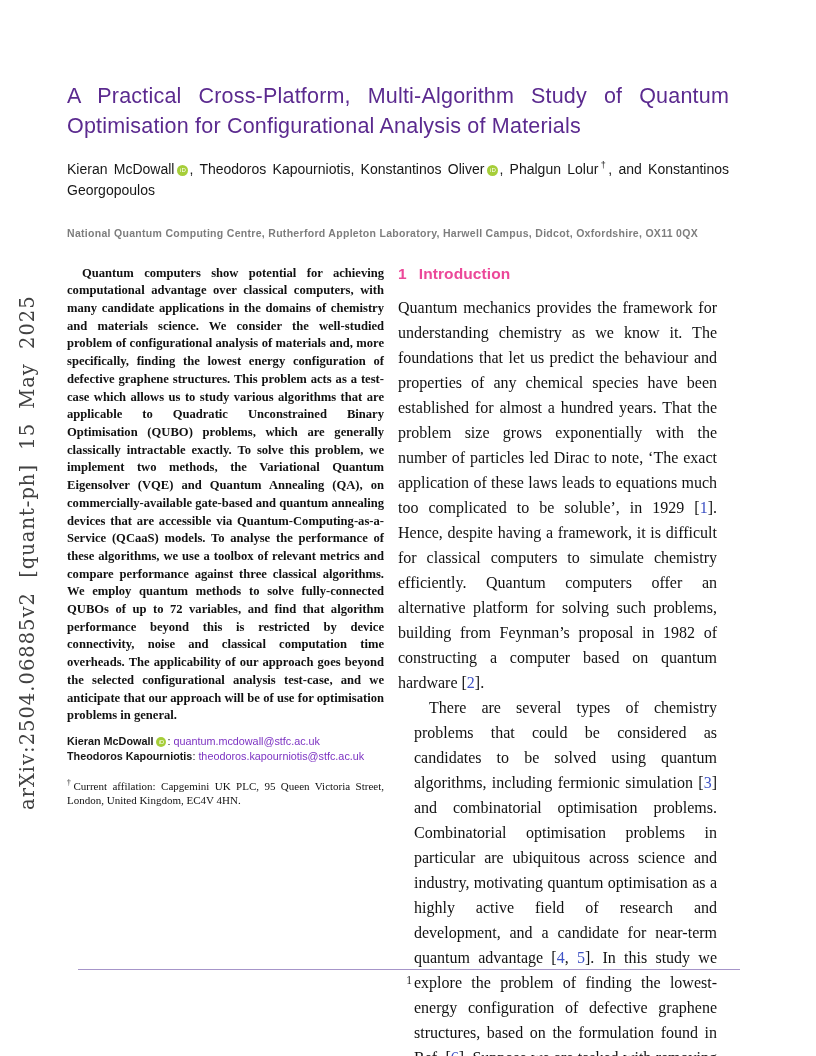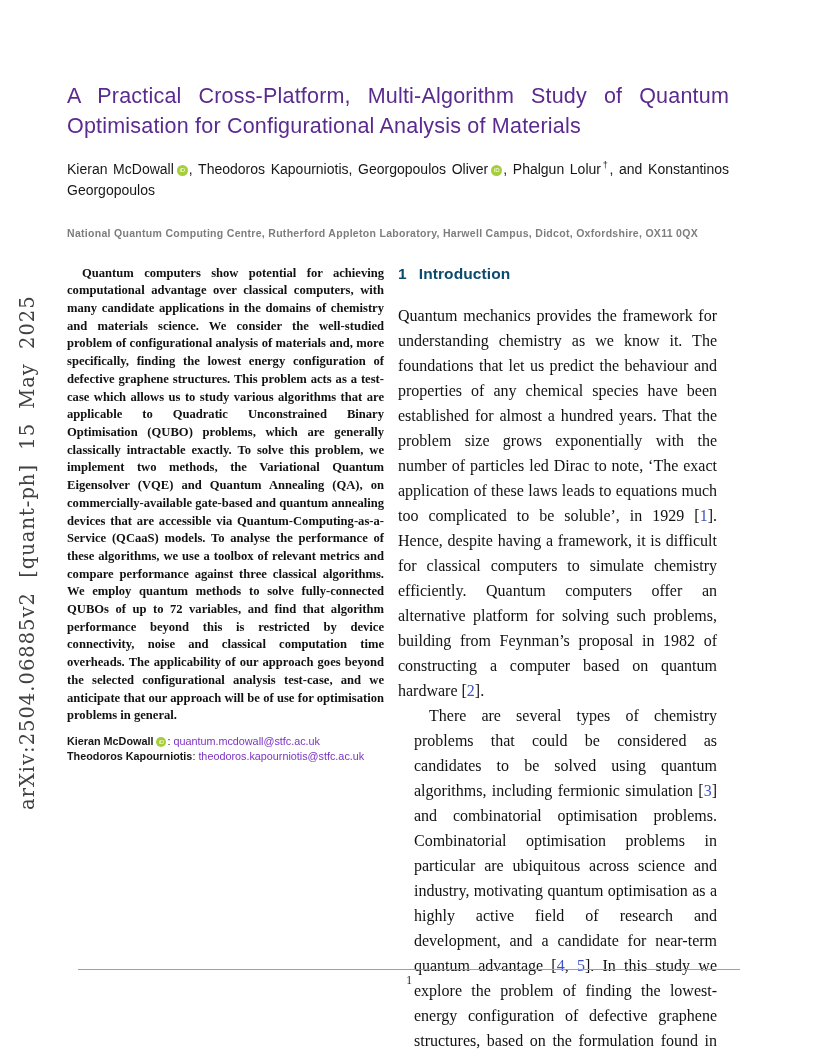--- a/index.html
+++ b/index.html
@@ -46,21 +46,21 @@
     font-weight:bold; font-size:12.6px; line-height:17.7px;
     text-align:justify; text-indent:15px; color:#111;
   }
   .contacts { margin-top:9px; font-family:"Liberation Sans", sans-serif; font-size:10.8px; line-height:15.5px; }
   .contact-name { font-weight:bold; color:#161616; }
   .contact-email { color:var(--link,#7d33c2); cursor:pointer; }
   .footnote { margin-top:11px; font-size:11px; line-height:14.5px; text-align:justify; }
   .footnote sup { font-size:7.5px; }
   .section {
     font-family:"Liberation Sans", sans-serif; font-weight:700;
-    font-size:15.5px; color:#0c4a6e; margin-bottom:20px; letter-spacing:.1px;
+    font-size:15.5px; color:#ec4899; margin-bottom:12px; letter-spacing:.1px;
   }
   .sec-num { margin-right:12px; }
   .body-p { font-size:16px; line-height:25px; text-align:justify; }
   .body-p + .body-p { text-indent:15px;margin-left:16px; }
   .cite { color:var(--cite,#3e52c5); cursor:pointer; }
   .footer {
     position:absolute; left:78px; top:969px; width:662px;
     border-top:1px solid var(--footer_line,#a695c9);
     text-align:center; padding-top:4px;
     font-size:11.5px; color:#222;
@@ -70,34 +70,35 @@
 <body>
 
 <div class="page">
 
   <div class="arxiv-banner">arXiv:2504.06885v2 [quant-ph] 15 May 2025</div>
 
   <div class="content">
 
     <h1 class="title">A Practical Cross-Platform, Multi-Algorithm Study of Quantum Optimisation for Configurational Analysis of Materials</h1>
 
-    <div class="authors"><span>Kieran McDowall</span><span class="orcid"><span>iD</span></span><span>, </span><span>Theodoros Kapourniotis</span><span>, </span><span>Georgopoulos Oliver</span><span class="orcid"><span>iD</span></span><span>, </span><span>Phalgun Lolur</span><sup>†</sup><span>, and </span><span>Konstantinos Georgopoulos</span></div>
+    <div class="authors"><span>Kieran McDowall</span><span class="orcid"><span>iD</span></span><span>, </span><span>Theodoros Kapourniotis</span><span>, </span><span>Konstantinos Oliver</span><span class="orcid"><span>iD</span></span><span>, </span><span>Phalgun Lolur</span><sup>†</sup><span>, and </span><span>Konstantinos Georgopoulos</span></div>
 
     <div class="affiliation">National Quantum Computing Centre, Rutherford Appleton Laboratory, Harwell Campus, Didcot, Oxfordshire, OX11 0QX</div>
 
     <div class="columns">
 
       <div class="col-left">
         <p class="abstract">Quantum computers show potential for achieving computational advantage over classical computers, with many candidate applications in the domains of chemistry and materials science. We consider the well-studied problem of configurational analysis of materials and, more specifically, finding the lowest energy configuration of defective graphene structures. This problem acts as a test-case which allows us to study various algorithms that are applicable to Quadratic Unconstrained Binary Optimisation (QUBO) problems, which are generally classically intractable exactly. To solve this problem, we implement two methods, the Variational Quantum Eigensolver (VQE) and Quantum Annealing (QA), on commercially-available gate-based and quantum annealing devices that are accessible via Quantum-Computing-as-a-Service (QCaaS) models. To analyse the performance of these algorithms, we use a toolbox of relevant metrics and compare performance against three classical algorithms. We employ quantum methods to solve fully-connected QUBOs of up to 72 variables, and find that algorithm performance beyond this is restricted by device connectivity, noise and classical computation time overheads. The applicability of our approach goes beyond the selected configurational analysis test-case, and we anticipate that our approach will be of use for optimisation problems in general.</p>
 
         <div class="contacts">
           <div class="contact-row"><span class="contact-name">Kieran McDowall</span><span class="orcid orcid-sm"><span>iD</span></span><span>: </span><span class="contact-email">quantum.mcdowall@stfc.ac.uk</span></div>
           <div class="contact-row"><span class="contact-name">Theodoros Kapourniotis</span><span>: </span><span class="contact-email">theodoros.kapourniotis@stfc.ac.uk</span></div>
         </div>
 
+        <div class="footnote"><sup>†</sup><span>Current affilation: Capgemini UK PLC, 95 Queen Victoria Street, London, United Kingdom, EC4V 4HN.</span></div>
       </div>
 
       <div class="col-right">
         <h2 class="section"><span class="sec-num">1</span><span>Introduction</span></h2>
         <p class="body-p">Quantum mechanics provides the framework for understanding chemistry as we know it. The foundations that let us predict the behaviour and properties of any chemical species have been established for almost a hundred years. That the problem size grows exponentially with the number of particles led Dirac to note, ‘The exact application of these laws leads to equations much too complicated to be soluble’, in 1929 [<span class="cite">1</span>]. Hence, despite having a framework, it is difficult for classical computers to simulate chemistry efficiently. Quantum computers offer an alternative platform for solving such problems, building from Feynman’s proposal in 1982 of constructing a computer based on quantum hardware [<span class="cite">2</span>].</p>
         <p class="body-p">There are several types of chemistry problems that could be considered as candidates to be solved using quantum algorithms, including fermionic simulation [<span class="cite">3</span>] and combinatorial optimisation problems. Combinatorial optimisation problems in particular are ubiquitous across science and industry, motivating quantum optimisation as a highly active field of research and development, and a candidate for near-term quantum advantage [<span class="cite">4</span>, <span class="cite">5</span>]. In this study we explore the problem of finding the lowest-energy configuration of defective graphene structures, based on the formulation found in Ref. [<span class="cite">6</span>]. Suppose we are tasked with removing a specific number of atoms from a graphene sheet of <i>N</i> sites. The goal is to find which atoms, when removed, will result in a configuration with the lowest-energy. The configuration of lowest energy will be the one with the maximum number of remaining atom-atom bonds. This is an instance of the densest <i>k</i>-subgraph problem, with many applications beyond configurational analysis [<span class="cite">7</span>]. In this work,</p>
       </div>
 
     </div>
   </div>

